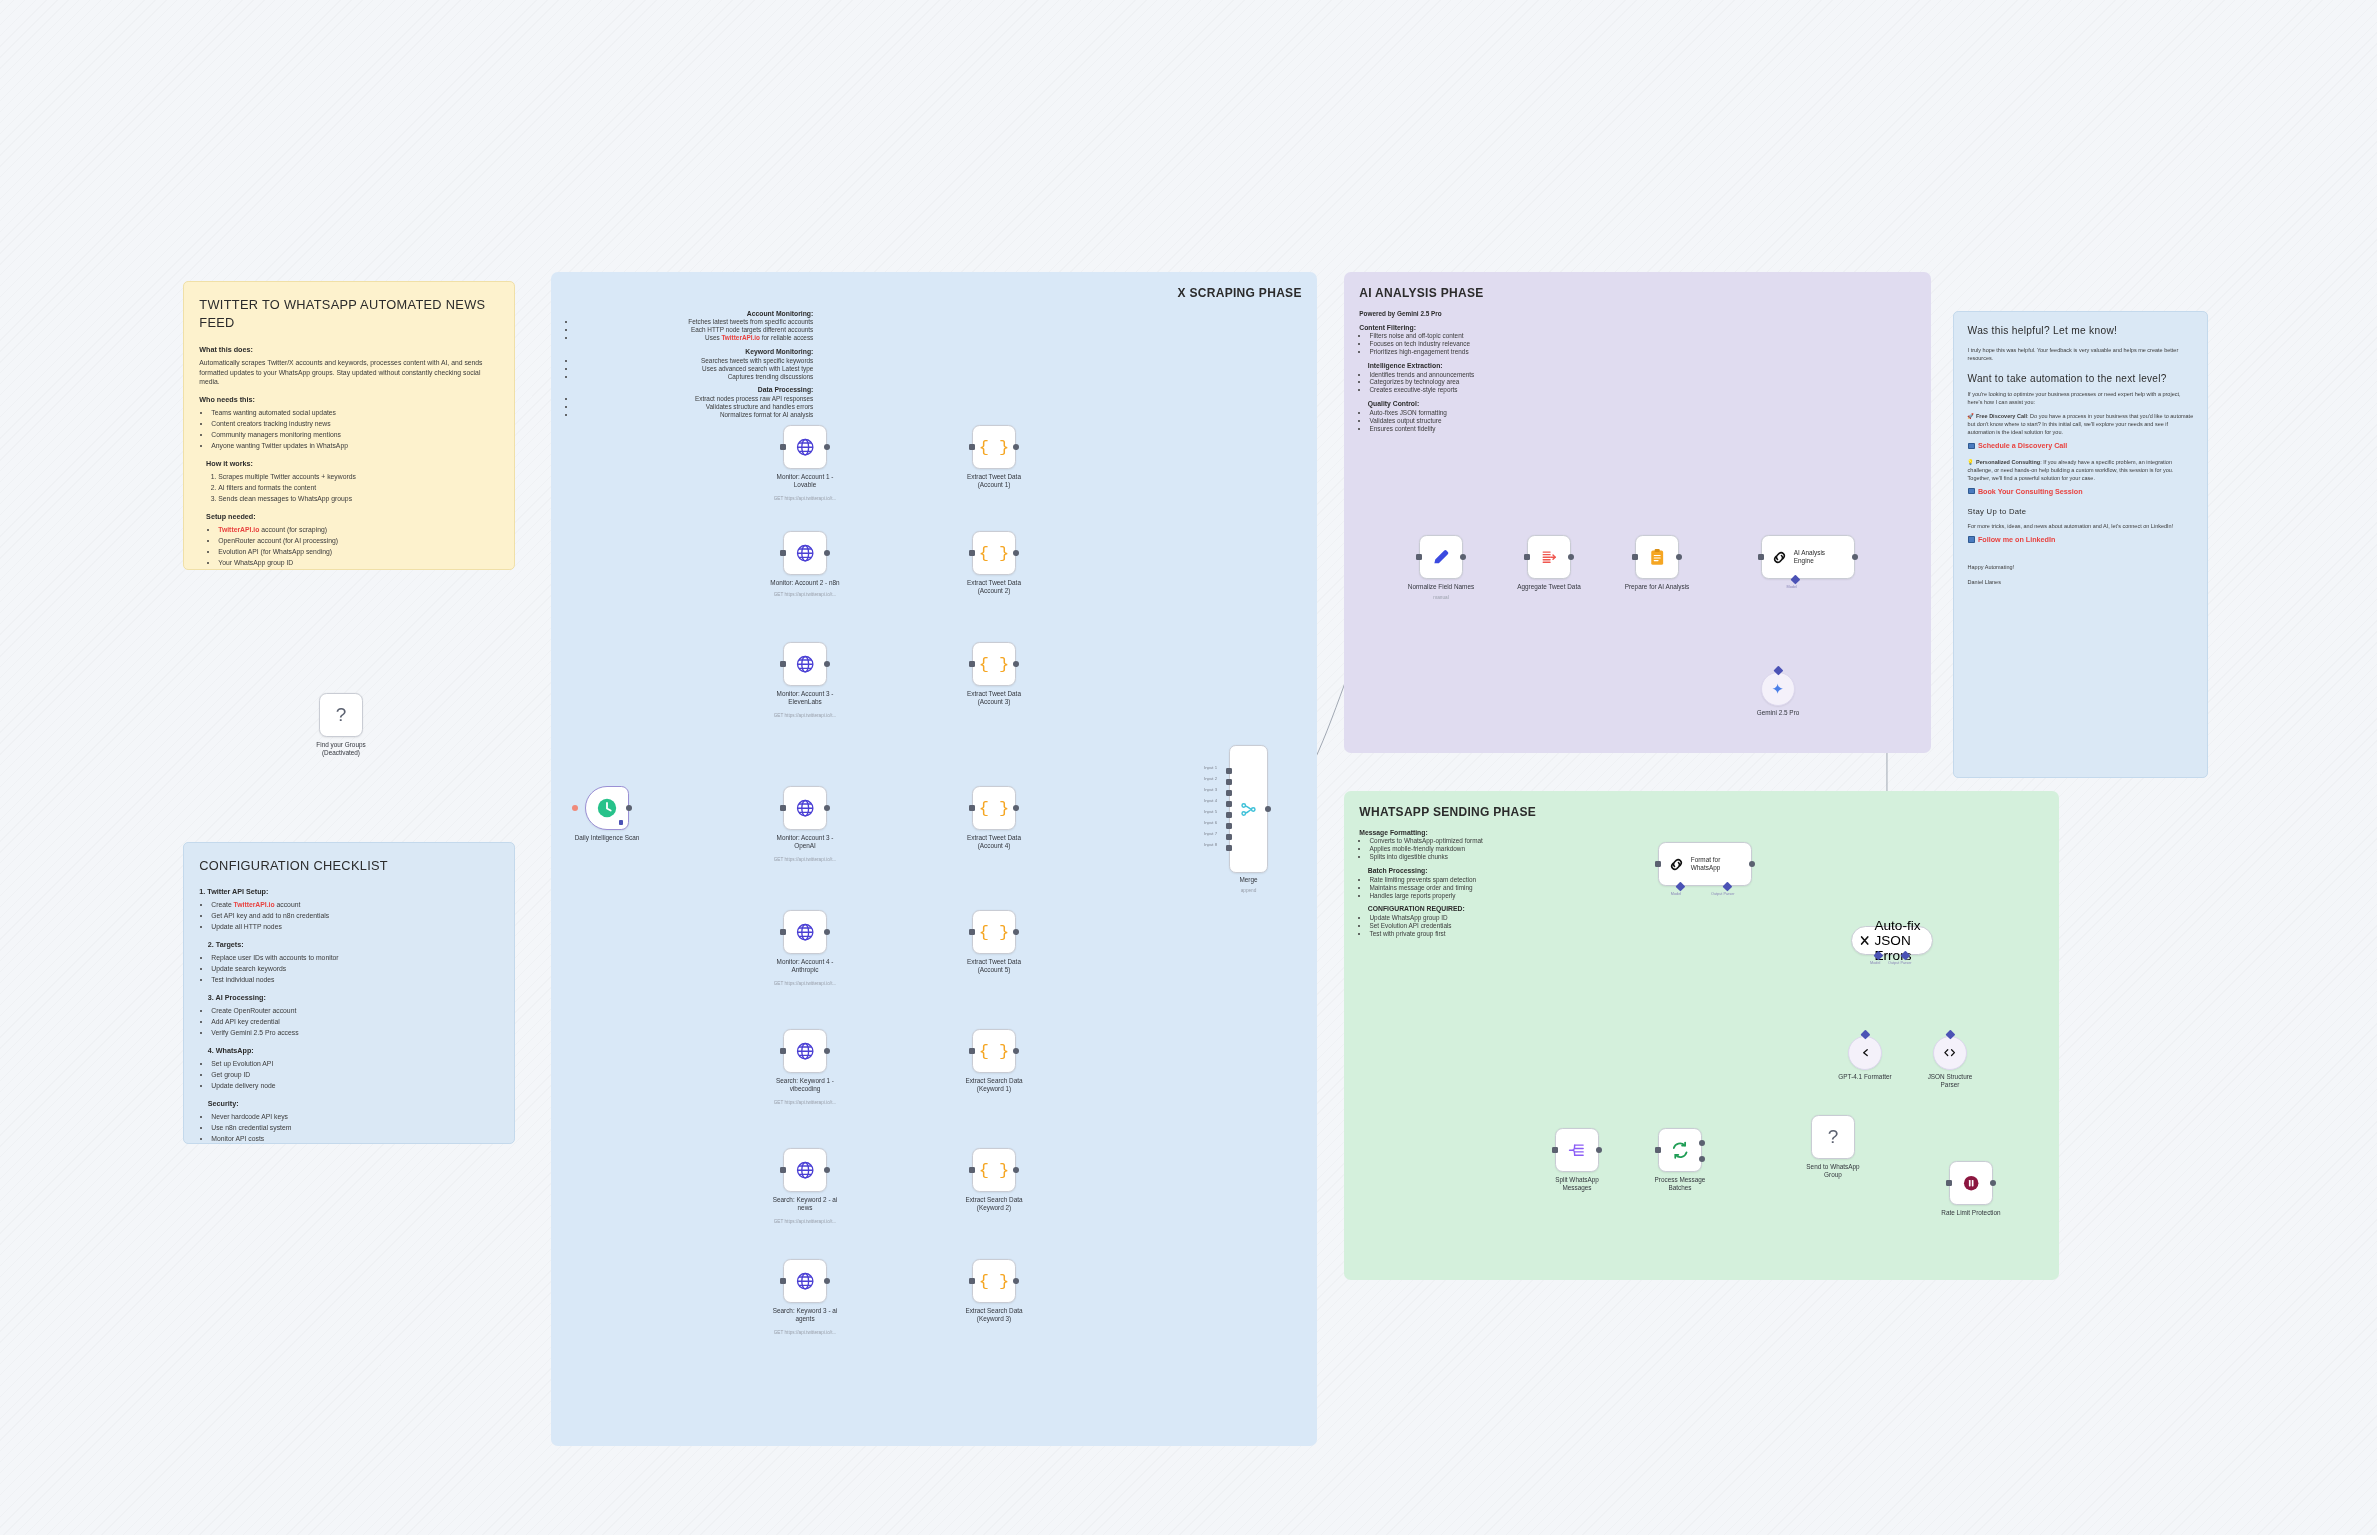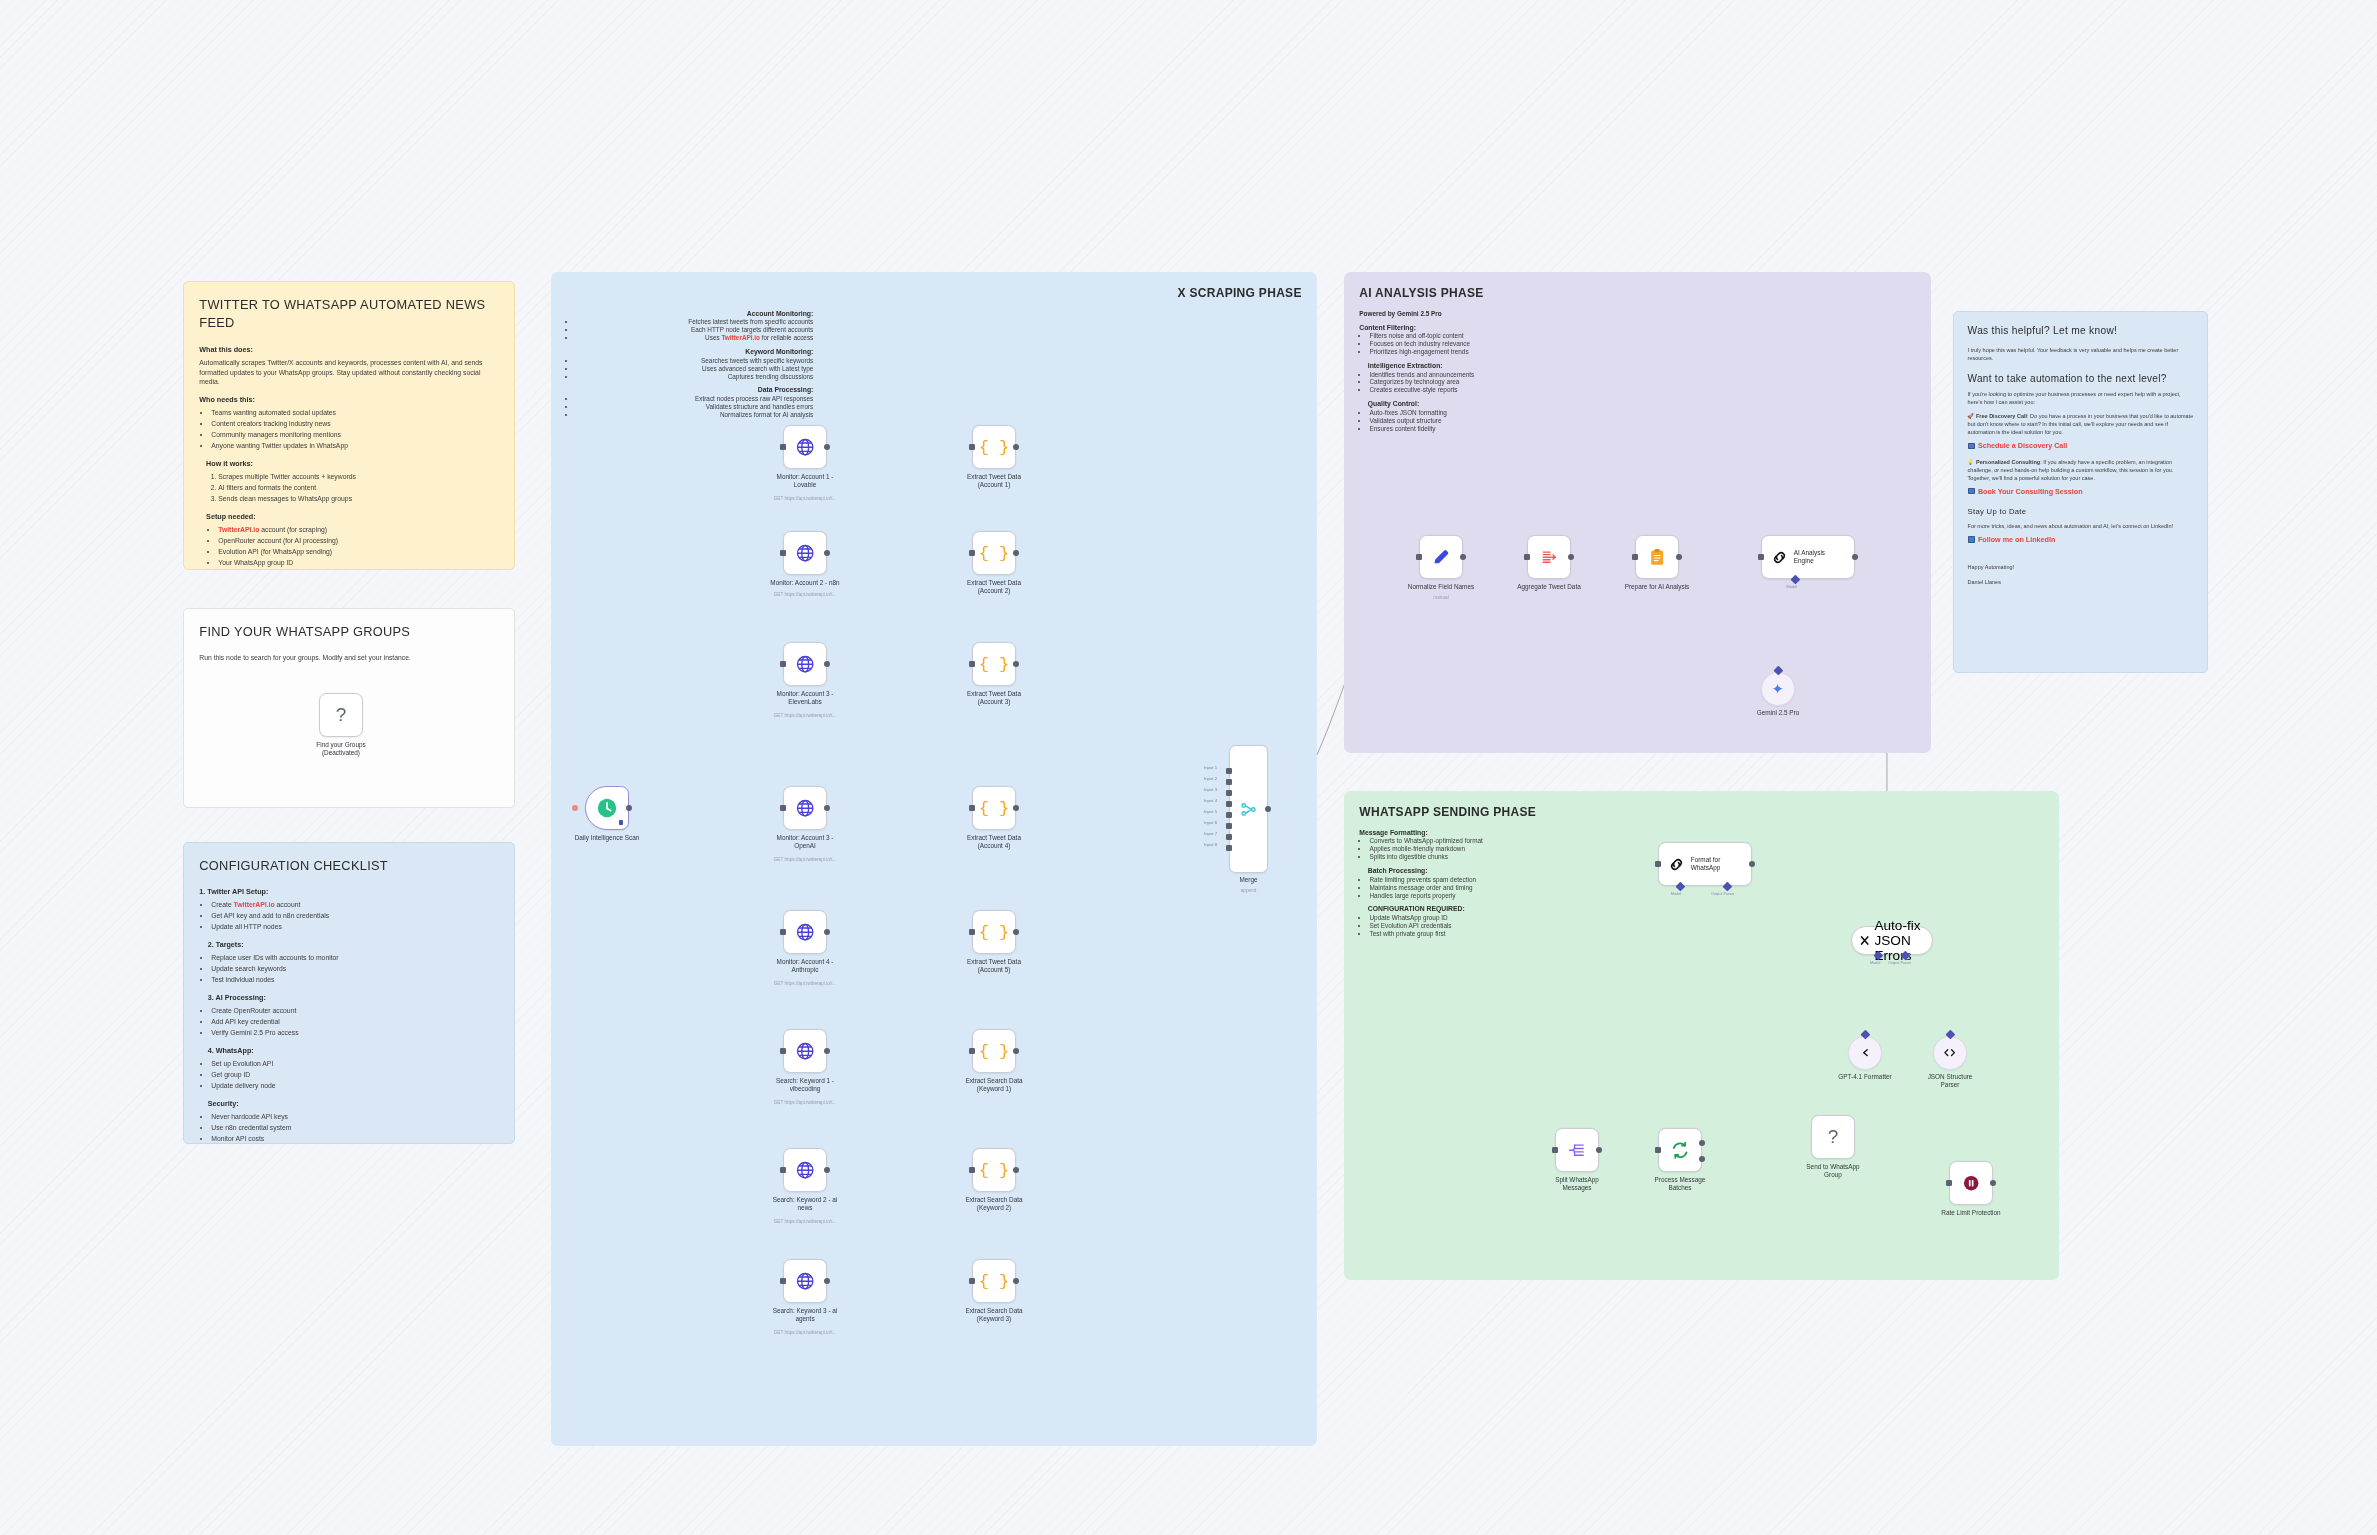--- a/index.html
+++ b/index.html
@@ -201,24 +201,20 @@
     <h2 style="margin-left:6.8px">Setup needed:</h2>
     <ul style="margin-left:19px">
       <li><span class="hl">TwitterAPI.io</span> account (for scraping)</li>
       <li>OpenRouter account (for AI processing)</li>
       <li>Evolution API (for WhatsApp sending)</li>
       <li>Your WhatsApp group ID</li>
     </ul>
 
   </div>
 
-  <div class="note note-white" style="left:183px; top:608px; width:332px; height:200px;">
-    <h1>FIND YOUR WHATSAPP GROUPS</h1>
-    <p>Run this node to search for your groups. Modify and set your instance.</p>
-  </div>
   <div class="node" style="left:319px; top:693px;">
     <div class="node-box">
       <span style="font-size:19px;color:#5b6170;">?</span>
     </div>
     <div class="node-label">Find your Groups
 (Deactivated)</div>
   </div>
 
   <div class="note note-blue" style="left:183px; top:842px; width:332px; height:302px;">
     <h1>CONFIGURATION CHECKLIST</h1>
@@ -325,21 +321,21 @@
       </ul>
       <h2 style="margin-left:8.5px">Quality Control:</h2>
       <ul>
         <li>Auto-fixes JSON formatting</li>
         <li>Validates output structure</li>
         <li>Ensures content fidelity</li>
       </ul>
     </div>
   </div>
 
-  <div class="note note-blue" style="left:1953px; top:311px; width:255px; height:362px; padding:12px 13.6px;">
+  <div class="note note-blue" style="left:1953px; top:311px; width:255px; height:467px; padding:12px 13.6px;">
     <h1 style="font-size:10.2px;margin-bottom:8.5px">Was this helpful? Let me know!</h1>
     <p style="font-size:5.5px">I truly hope this was helpful. Your feedback is very valuable and helps me create better resources.</p>
     <h1 style="font-size:10px;margin:8.5px 0 5.1px">Want to take automation to the next level?</h1>
     <p style="font-size:5.5px">If you're looking to optimize your business processes or need expert help with a project, here's how I can assist you:</p>
     <p style="font-size:5.5px;margin-top:6px">
       <span>🚀</span>
       <b>Free Discovery Call</b><span>: Do you have a process in your business that you'd like to automate but don't know where to start? In this initial call, we'll explore your needs and see if automation is the ideal solution for you.</span>
     </p>
     <p style="margin-top:4.3px">
       <span class="lnk-ico"></span><span class="lnk">Schedule a Discovery Call</span>

